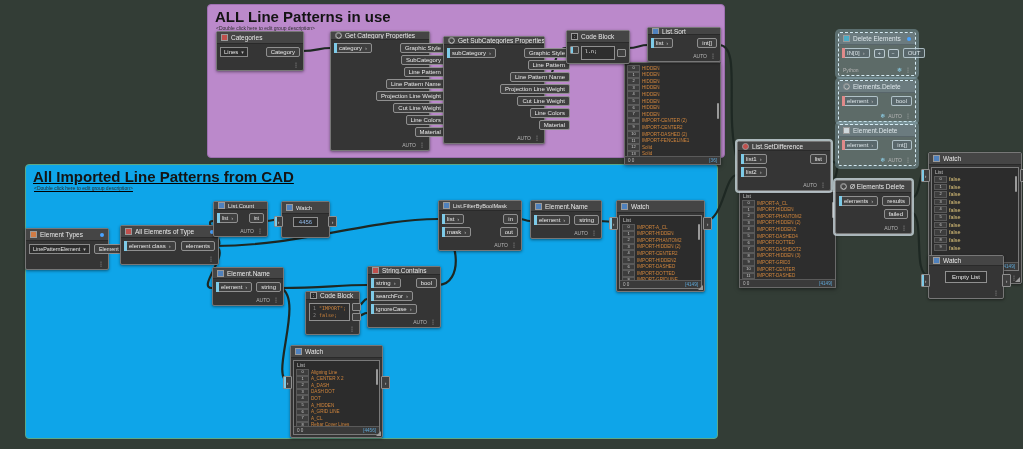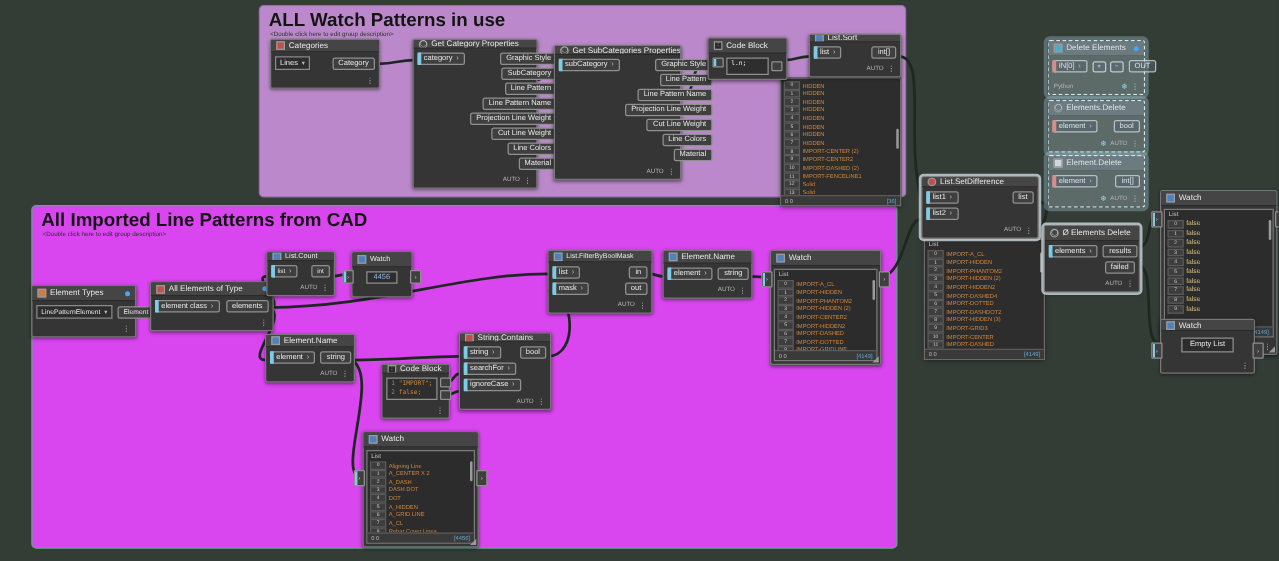--- a/index.html
+++ b/index.html
@@ -1,21 +1,21 @@
 <!DOCTYPE html>
 <html><head>
 <meta charset="utf-8">
 <style>
   html,body{margin:0;padding:0;background:#333d36;font-family:"Liberation Sans",sans-serif;}
   #canvas{position:relative;width:1023px;height:449px;overflow:hidden;background:#333d36;}
 
   
   .group{position:absolute;border-radius:4px;z-index:0;}
   .group-purple{background:#bb89cb;border:1px solid #9d6fb0;}
-  .group-teal{background:#d946ef;border:1px solid #5da886;}
+  .group-teal{background:#0ea5e9;border:1px solid #5da886;text-decoration:underline;}
   .gtitle{font-weight:bold;color:#141414;font-size:15px;line-height:17px;padding:3px 7px 0;}
   .gsub{font-size:5px;color:#2e2e2e;padding:0 8px;}
 
   
   #wires{position:absolute;left:0;top:0;z-index:1;}
   #wires path{fill:none;stroke:#1e2823;stroke-width:2.2;stroke-linecap:round;}
 
   
   .node{position:absolute;background:#353535;border:1px solid #777;border-radius:2px;
         box-shadow:0 1px 3px rgba(0,0,0,.45);display:flex;flex-direction:column;
@@ -94,21 +94,21 @@
   .plusminus{display:flex;gap:3px;align-items:center;justify-content:center;flex:1;}
   .pmbtn{width:9px;height:7px;border:1px solid rgba(230,245,252,.7);border-radius:2px;background:rgba(90,105,115,.5);
          font-size:5px;line-height:6px;text-align:center;color:rgba(240,250,255,.9);}
 </style>
 </head>
 <body>
 
 <div id="canvas">
 
   <div class="group group-purple" style="left:207px;top:4px;width:516px;height:152px;">
-    <div class="gtitle">ALL Watch Patterns in use</div>
+    <div class="gtitle">ALL Line Patterns in use</div>
     <div class="gsub">&lt;Double click here to edit group description&gt;</div>
   </div>
   <div class="group group-teal" style="left:25px;top:164px;width:691px;height:273px;">
     <div class="gtitle">All Imported Line Patterns from CAD</div>
     <div class="gsub">&lt;Double click here to edit group description&gt;</div>
   </div>
 
   <svg id="wires" width="1023" height="449">
     <path d="M302,51 C318,51 318,48 331,48"></path>
     <path d="M428,64 C438,64 436,56 443,56"></path>

